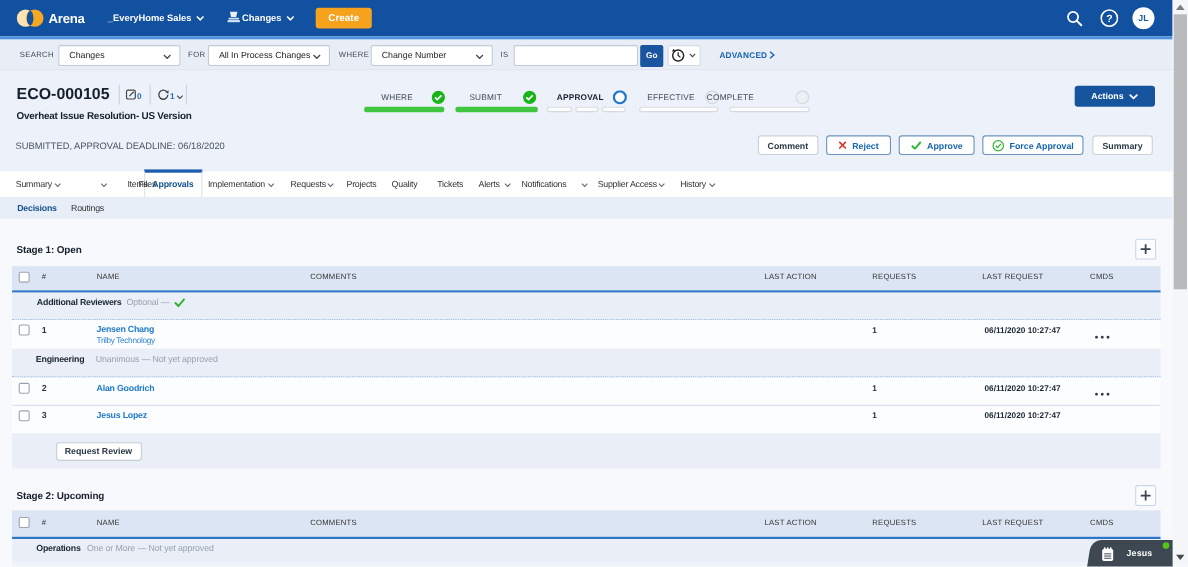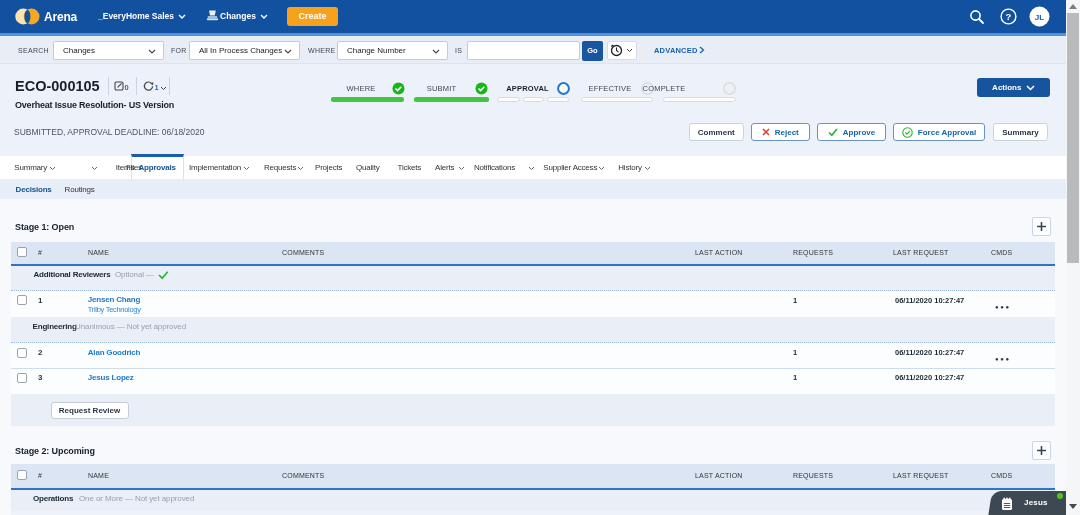--- a/index.html
+++ b/index.html
@@ -285,21 +285,21 @@
   <div class="cb" style="top:4.5px;"></div>
   <div class="numcell" style="top:5px;">1</div>
   <div class="namelink" style="top:4.5px;">Jensen Chang</div>
   <div class="sublink" style="top:14px;">Trilby Technology</div>
   <div class="reqcell" style="top:5px;">1</div>
   <div class="datecell" style="top:5px;">06/11/2020 10:27:47</div>
   <div class="cmds" style="top:13px;">●●●</div>
 </div>
 <div class="abs grouprow dotted" style="top:316.5px; height:26.5px;">
   <div class="glabel" style="left:21.6px; top:5px;">Engineering</div>
-  <div class="gsub" style="left:64px; top:5px;">Unanimous — Not yet approved</div>
+  <div class="gsub" style="left:76px; top:5px;">Unanimous — Not yet approved</div>
 </div>
 <div class="abs datarow" style="top:343.5px; height:25px; border-bottom:1px solid #cfdced;">
   <div class="cb" style="top:4px;"></div>
   <div class="numcell" style="top:4px;">2</div>
   <div class="namelink" style="top:4px;">Alan Goodrich</div>
   <div class="reqcell" style="top:4px;">1</div>
   <div class="datecell" style="top:4px;">06/11/2020 10:27:47</div>
   <div class="cmds" style="top:12px;">●●●</div>
 </div>
 <div class="abs datarow" style="top:368.5px; height:25.5px;">

